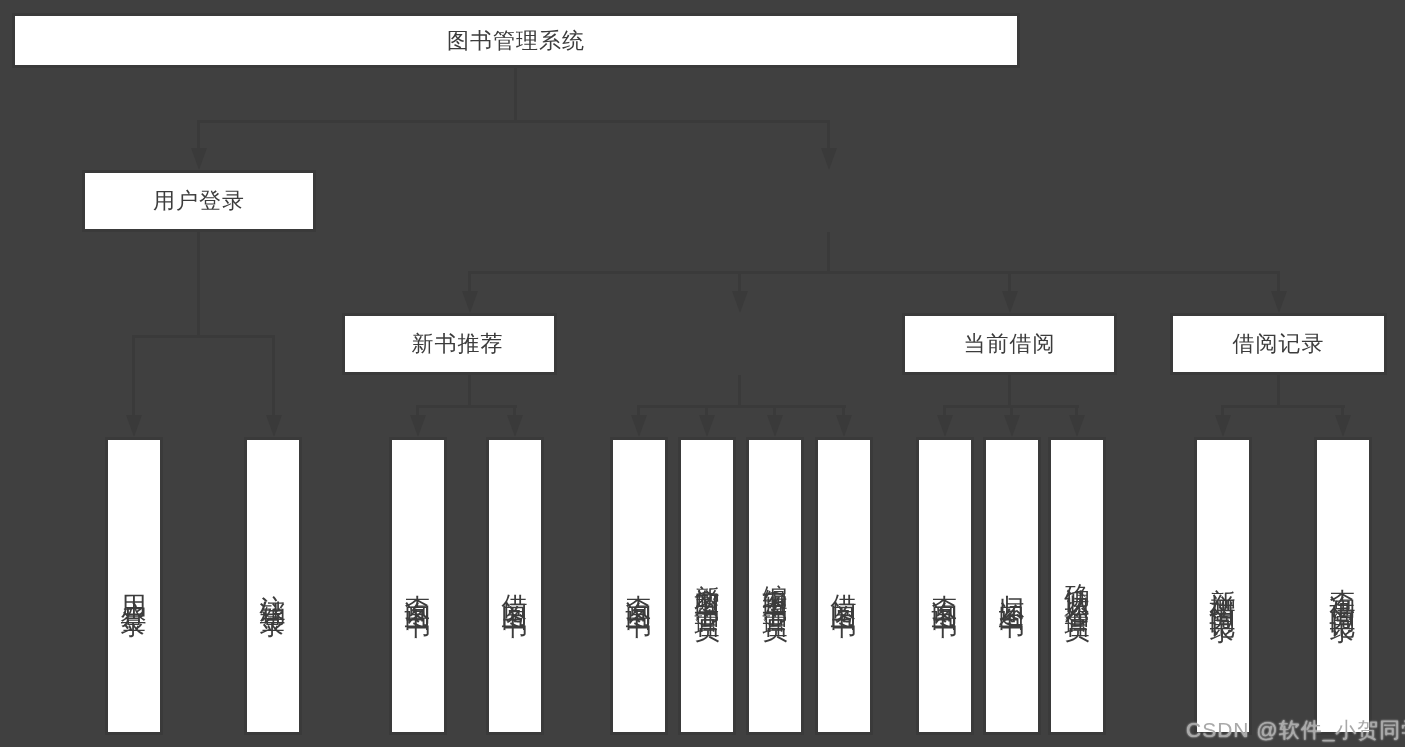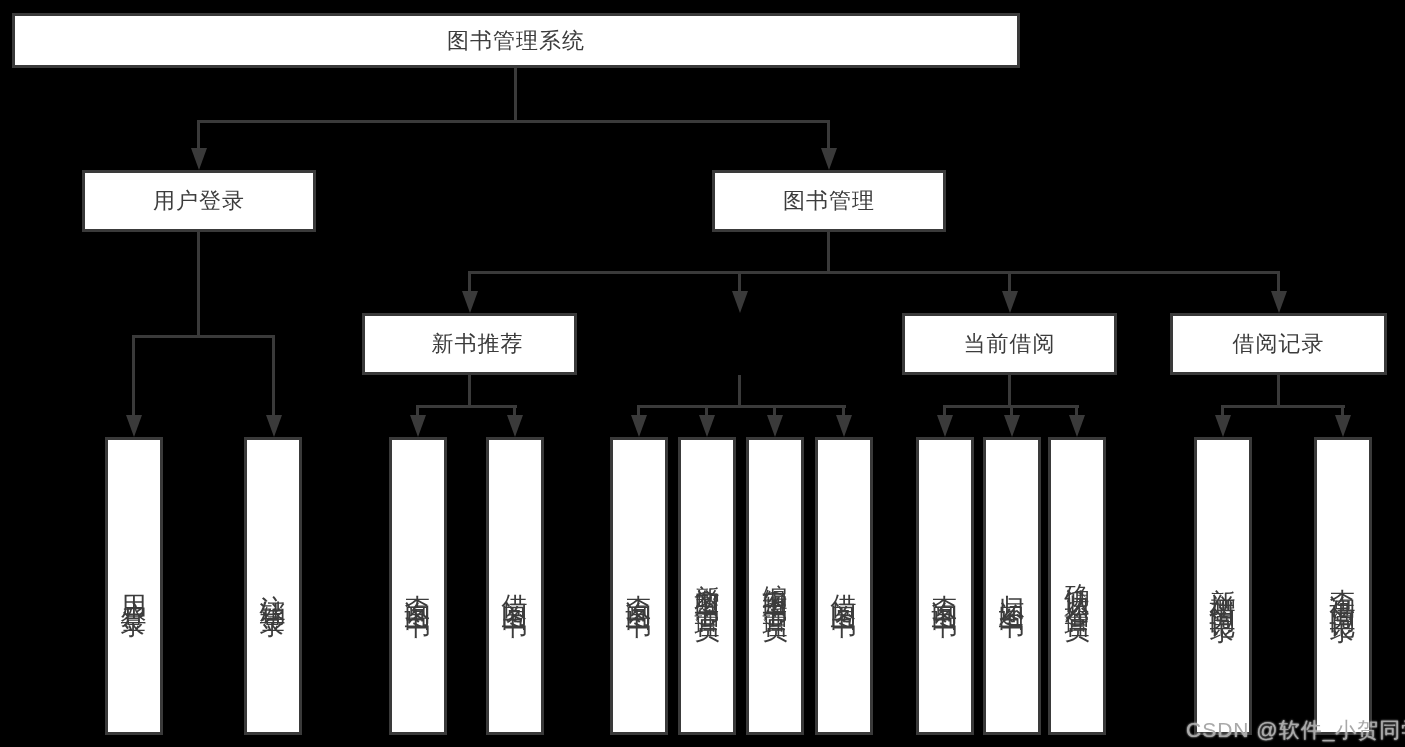--- a/index.html
+++ b/index.html
@@ -6,21 +6,21 @@
     --line:#3a3a3a;
     --ink:#3c3c3c;
     --wm:#a9a9a9;
   }
   *{box-sizing:border-box;}
   html,body{margin:0;padding:0;background:#ffffff;}
   body{font-family:"Liberation Sans","DejaVu Sans",sans-serif;}
   .stage{
     position:relative;
     width:1405px;height:747px;
-    background:#000000;
+    background:#404040;
     overflow:hidden;
   }
   .box{
     position:absolute;
     border:3px solid var(--line);
     background:#ffffff;
     display:flex;align-items:center;justify-content:center;
     color:var(--ink);
   }
   .hlabel{font-size:22px;letter-spacing:1px;}
@@ -61,25 +61,22 @@
 <div class="stage">
 
   <div class="box hlabel" style="left:12px;top:13px;width:1008px;height:55px;">
     <span>图书管理系统</span>
   </div>
 
   <div class="box hlabel" style="left:82px;top:170px;width:234px;height:62px;">
     <span>用户登录</span>
   </div>
 
-  <div class="box hlabel" style="left:712px;top:170px;width:234px;height:62px;">
-    <span>图书管理</span>
-  </div>
 
-  <div class="box hlabel" style="left:362px;top:313px;width:215px;height:62px;padding-left:16px;">
+  <div class="box hlabel" style="left:342px;top:313px;width:215px;height:62px;padding-left:16px;">
     <span>新书推荐</span>
   </div>
 
 
   <div class="box hlabel" style="left:1170px;top:313px;width:217px;height:62px;">
     <span>借阅记录</span>
   </div>
 
   <div class="box hlabel" style="left:902px;top:313px;width:215px;height:62px;">
     <span>当前借阅</span>

